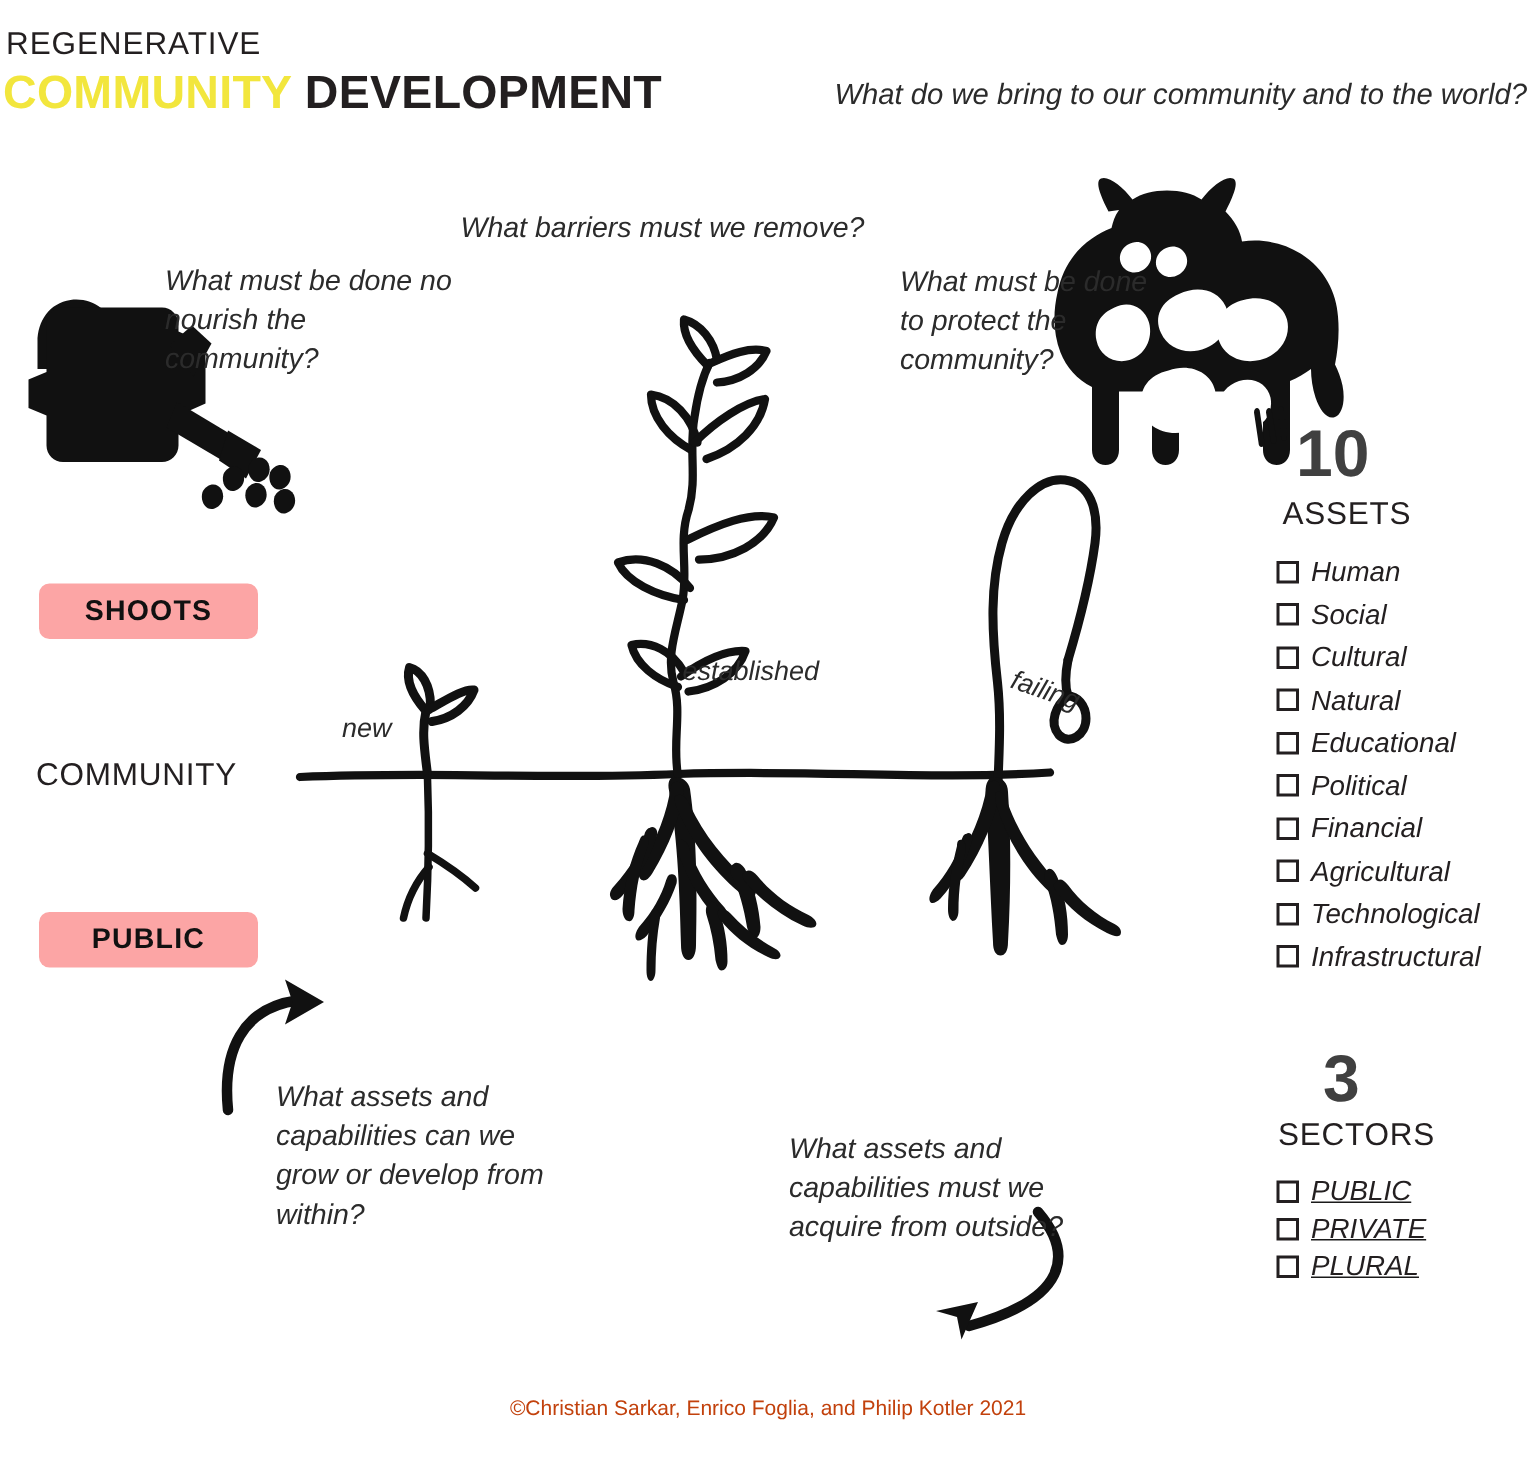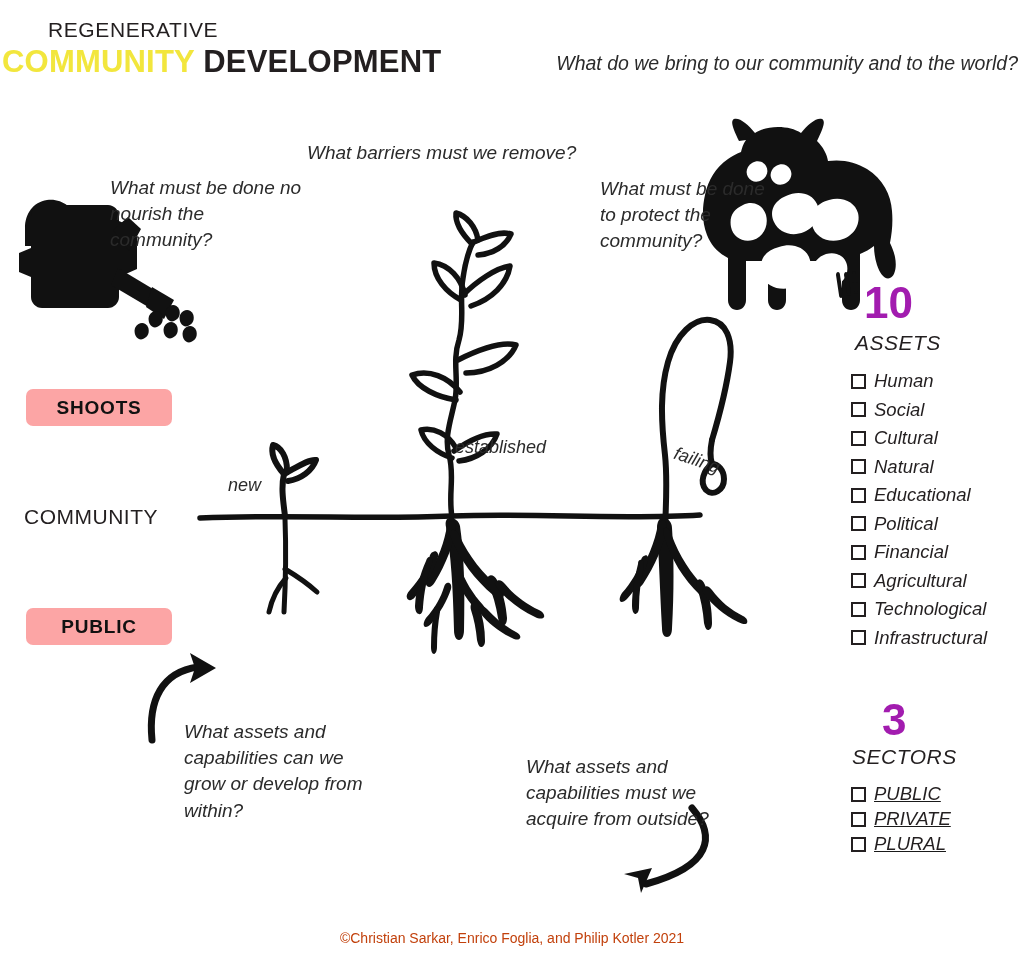--- a/index.html
+++ b/index.html
@@ -11,21 +11,20 @@
     position:relative;
     overflow:hidden;
   }
   .canvas { position:absolute; inset:0; }
 
   
   .hdr-regen {
     position:absolute; left:4px; top:18px;
     font-size:21px; letter-spacing:0.6px; font-weight:400;
     color:#231f20;
-    margin-left:44px;
   }
   .hdr-main {
     position:absolute; left:2px; top:44px;
     font-size:31px; font-weight:bold; letter-spacing:0.2px;
     white-space:nowrap;
   }
   .hdr-main .yellow { color:#f2e63d; }
   .hdr-main .dark { color:#231f20; }
   .hdr-question {
     position:absolute; right:6px; top:52px;
@@ -63,25 +62,25 @@
   }
   #badge-shoots { left:26px; top:389px; width:146px; height:37px; }
   #badge-roots  { left:26px; top:608px; width:146px; height:37px; }
   #lbl-community {
     position:absolute; left:24px; top:505px;
     font-size:21px; letter-spacing:0.5px; color:#231f20;
   }
 
   
   .bignum {
-    position:absolute; font-size:44px; font-weight:bold; color:#a21caf;
+    position:absolute; font-size:44px; font-weight:bold; color:#404040;
     line-height:1;
   }
   .sectiontitle {
-    position:absolute; font-size:21px; font-style:italic; color:#231f20;
+    position:absolute; font-size:21px; color:#231f20;
     letter-spacing:0.5px;
   }
   #num-assets { left:864px; top:281px; }
   #ttl-assets { left:855px; top:331px; }
   #num-sectors { left:882px; top:698px; }
   #ttl-sectors { left:852px; top:745px; }
 
   .checklist { position:absolute; }
   #list-assets  { left:851px; top:370px; }
   #list-sectors { left:851px; top:783px;text-decoration:underline; }

